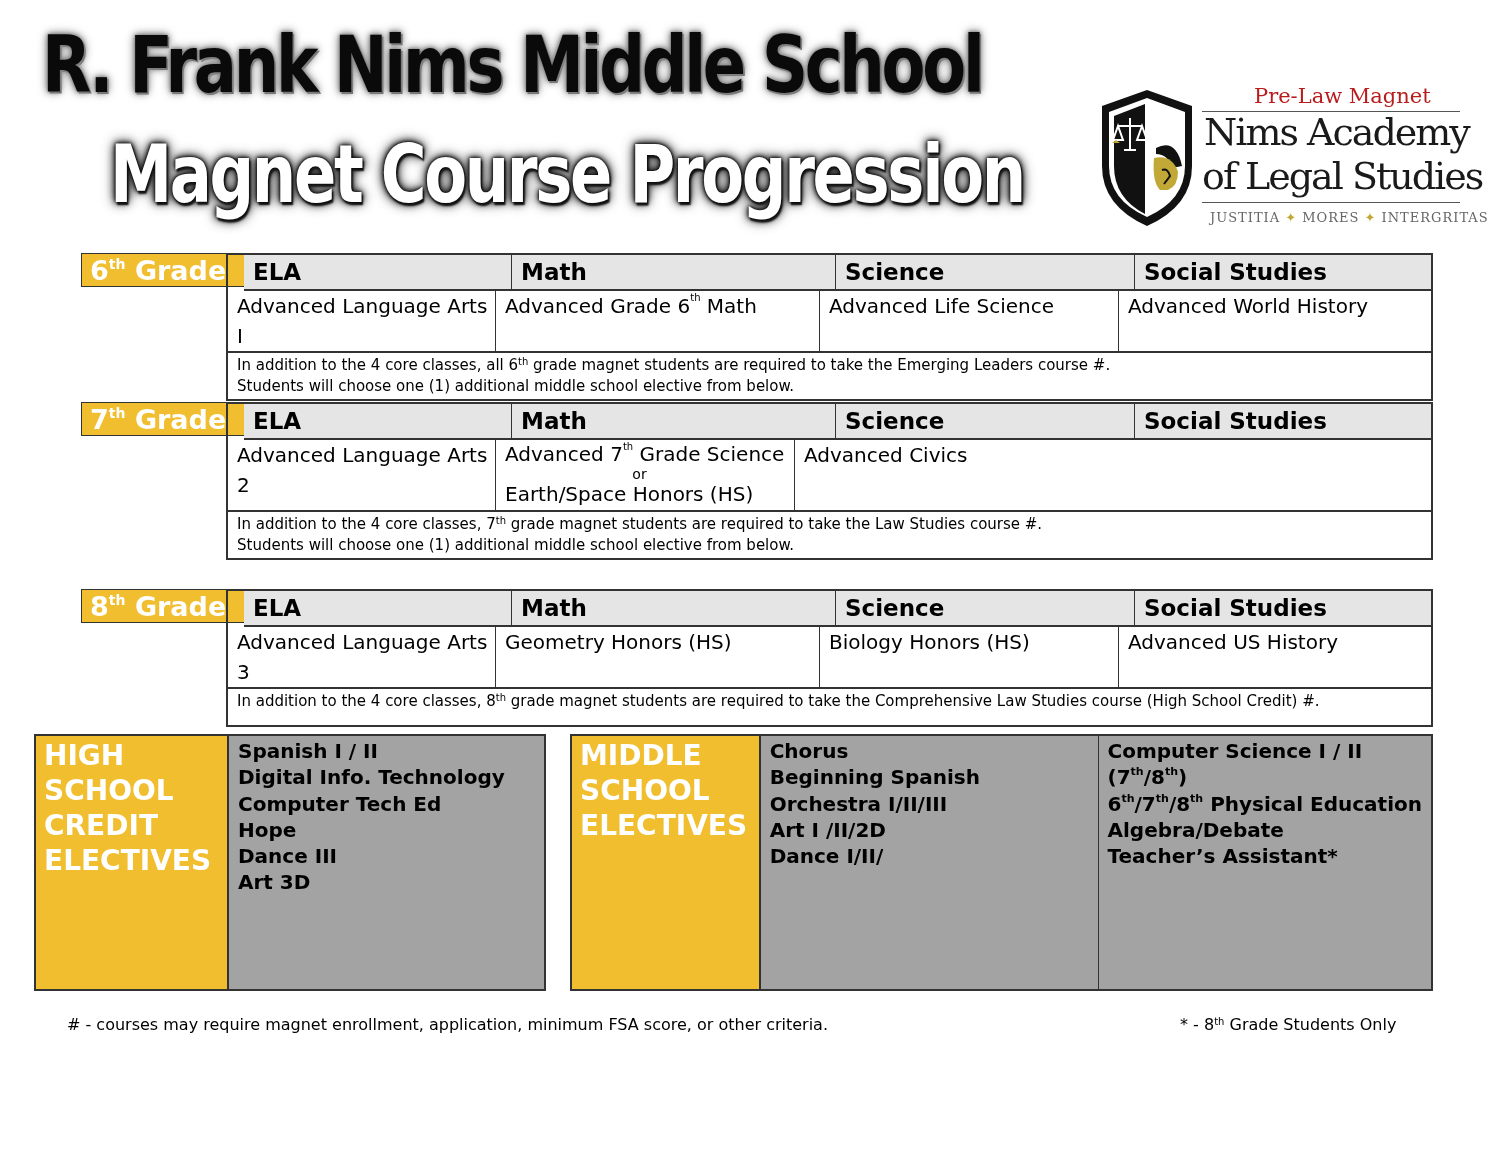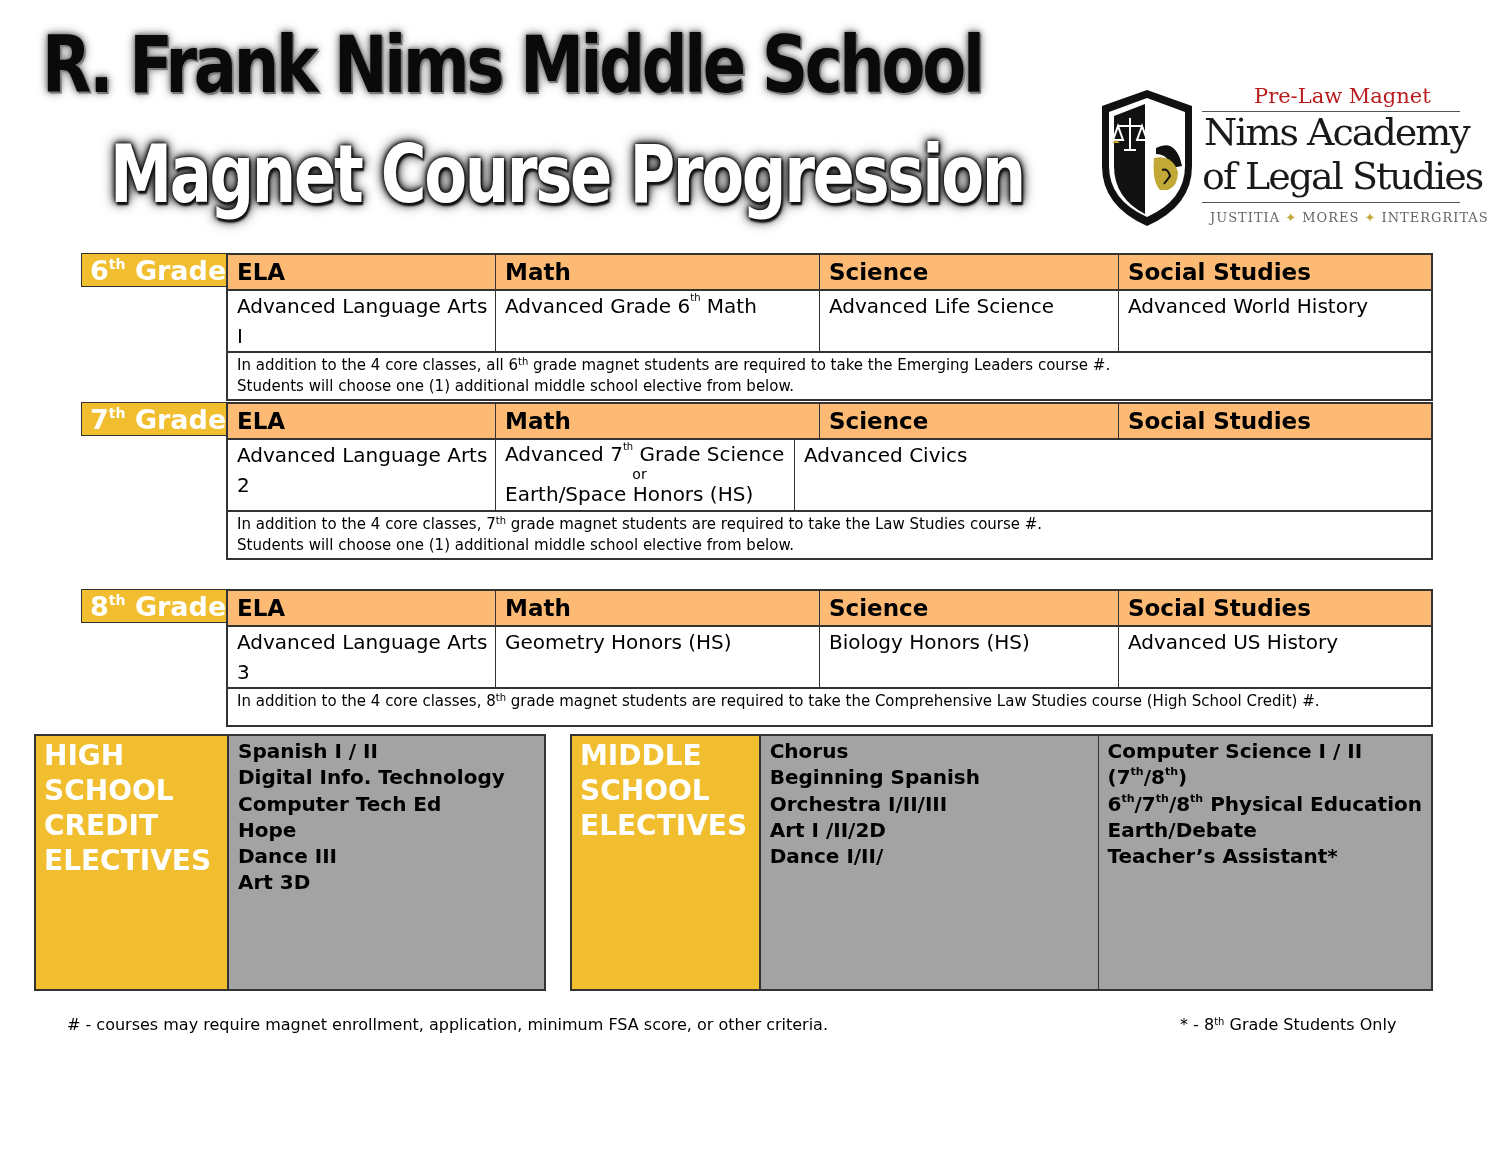--- a/index.html
+++ b/index.html
@@ -29,21 +29,21 @@
   .grade-block { left:34px; width:1399px; }
   .grade-label { position:absolute; left:0; top:0; width:190px; height:34px; background:#f0be2e;
                  border:1px solid #333; box-sizing:border-box; color:#fff; font-weight:bold; font-size:27px;
                  padding-left:8px; line-height:34px; white-space:nowrap;margin-left:47px; }
   .grade-label sup { font-size:14px; vertical-align:top; line-height:20px; }
   .grid { position:absolute; left:192px; top:0; width:1207px; border:2px solid #333; box-sizing:border-box; }
   .row { display:flex; }
   .cell { box-sizing:border-box; border-right:1px solid #333; padding-left:9px; }
   .cell:last-child { border-right:none; }
   .c1 { width:268px; } .c2 { width:324px; } .c3 { width:299px; } .c4 { flex:1; }
-  .head { background:#fdba74; height:34px; border-bottom:2px solid #333; }
+  .head { background:#e5e5e5; height:34px; border-bottom:2px solid #333;margin-left:16px; }
   .head .cell { font-weight:bold; font-size:23px; line-height:34px; }
   .course .cell { font-size:20px; line-height:30px; }
   .course { border-bottom:2px solid #333; }
   .note { font-size:15px; line-height:21px; padding:2px 9px 2px 9px; }
   sup.s { font-size:10px; vertical-align:top; line-height:14px; }
   .or { font-size:14px; text-align:center; line-height:12px; padding-right:20px; }
 
   
   .elec { border:2px solid #333; box-sizing:border-box; display:flex; background:#a3a3a3; }
   .elec-label { background:#f0be2e; color:#fff; font-weight:bold; font-size:28px; line-height:35px;
@@ -189,19 +189,19 @@
     <div class="item">Chorus</div>
     <div class="item">Beginning Spanish</div>
     <div class="item">Orchestra I/II/III</div>
     <div class="item">Art I /II/2D</div>
     <div class="item">Dance I/II/</div>
   </div>
   <div class="elec-list">
     <div class="item">Computer Science I / II</div>
     <div class="item"><span>(7</span><sup>th</sup><span>/8</span><sup>th</sup><span>)</span></div>
     <div class="item"><span>6</span><sup>th</sup><span>/7</span><sup>th</sup><span>/8</span><sup>th</sup><span> Physical Education</span></div>
-    <div class="item">Earth/Debate</div>
+    <div class="item">Algebra/Debate</div>
     <div class="item">Teacher’s Assistant*</div>
   </div>
 </div>
 
 <div class="abs footer" style="left:67px;"># - courses may require magnet enrollment, application, minimum FSA score, or other criteria.</div>
 <div class="abs footer" style="left:1180px;"><span>* - 8</span><sup>th</sup><span> Grade Students Only</span></div>
 
 </body></html>

